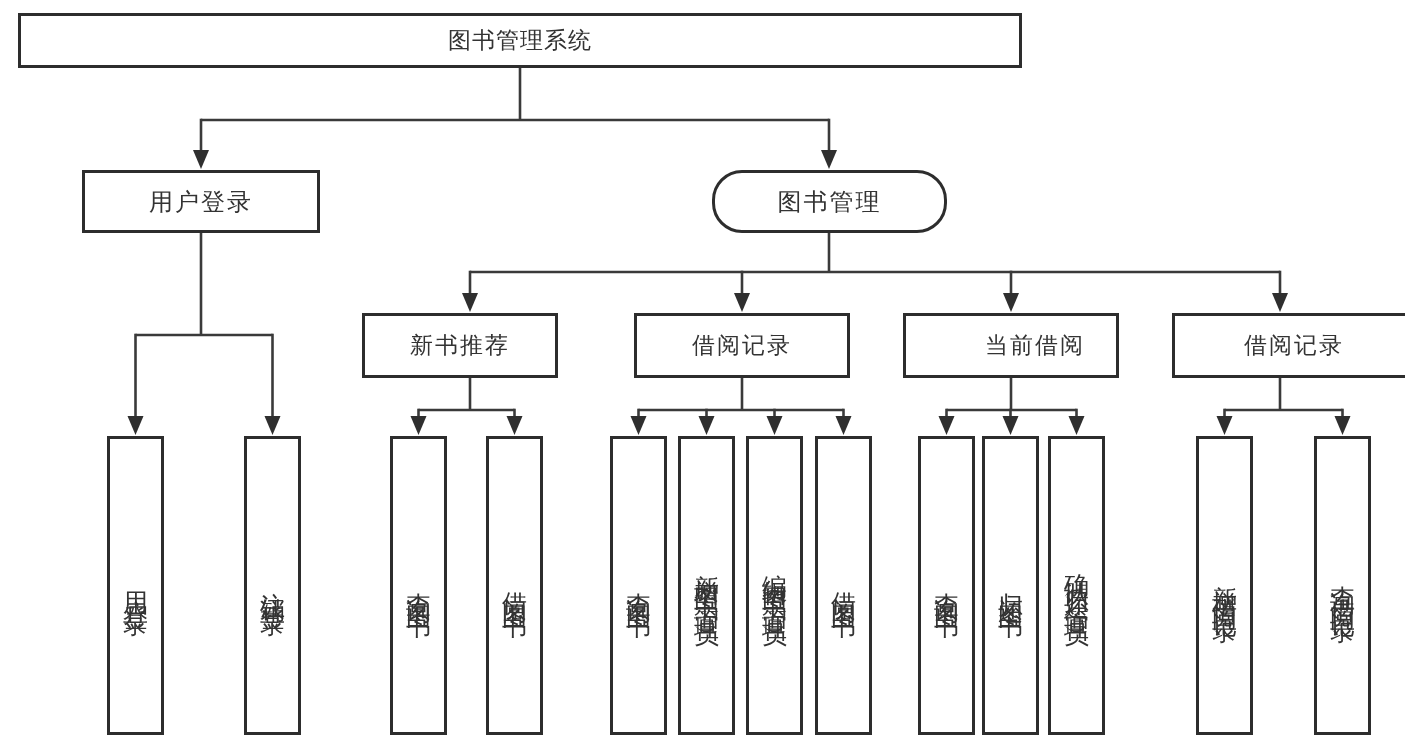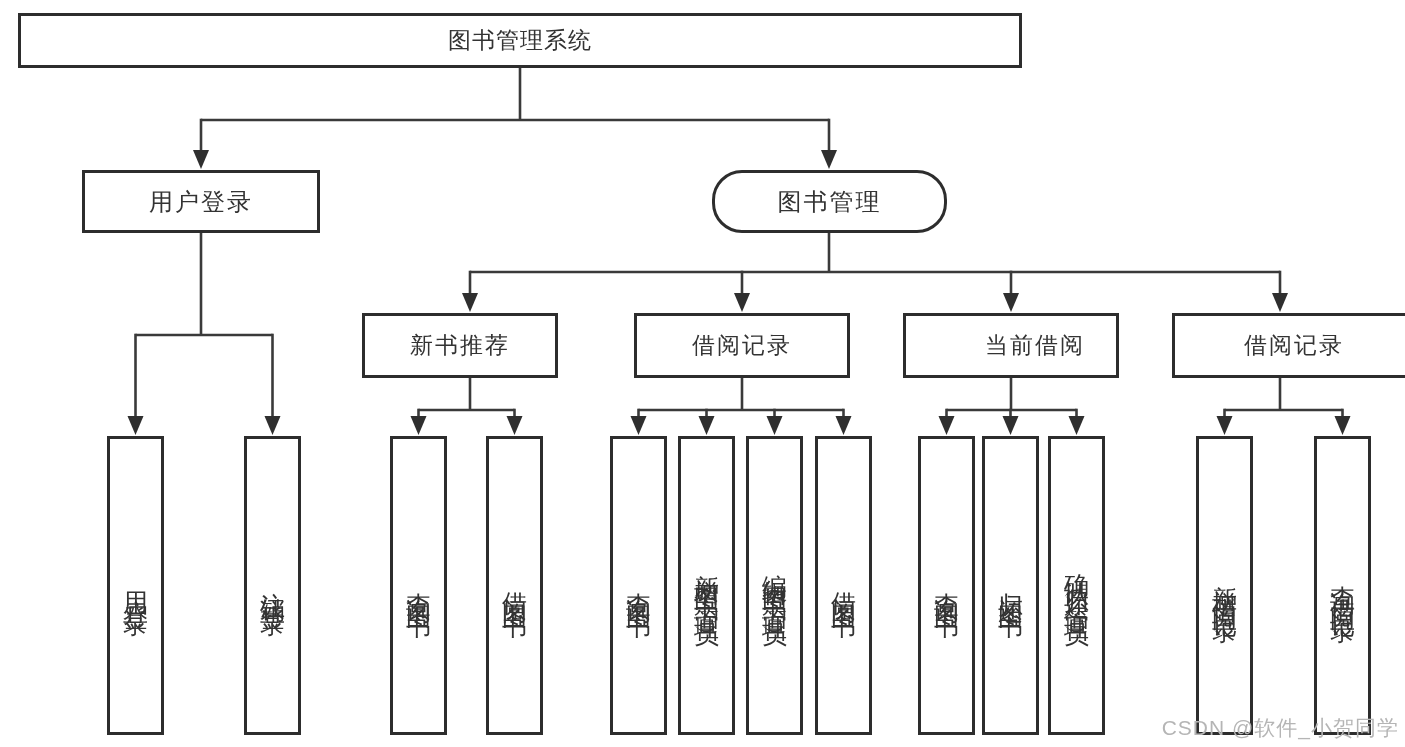--- a/index.html
+++ b/index.html
@@ -192,15 +192,14 @@
     <span>确认归还（管理员）</span>
   </div>
 
   <div class="node leaf" style="left:1196px; top:436px; width:57px; height:299px;">
     <span>新增借阅记录</span>
   </div>
   <div class="node leaf" style="left:1314px; top:436px; width:57px; height:299px;">
     <span>查询借阅记录</span>
   </div>
 
-  <div class="watermark">CSDN @软件_小贺同学</div>
 
 </div>
 
 </body></html>

